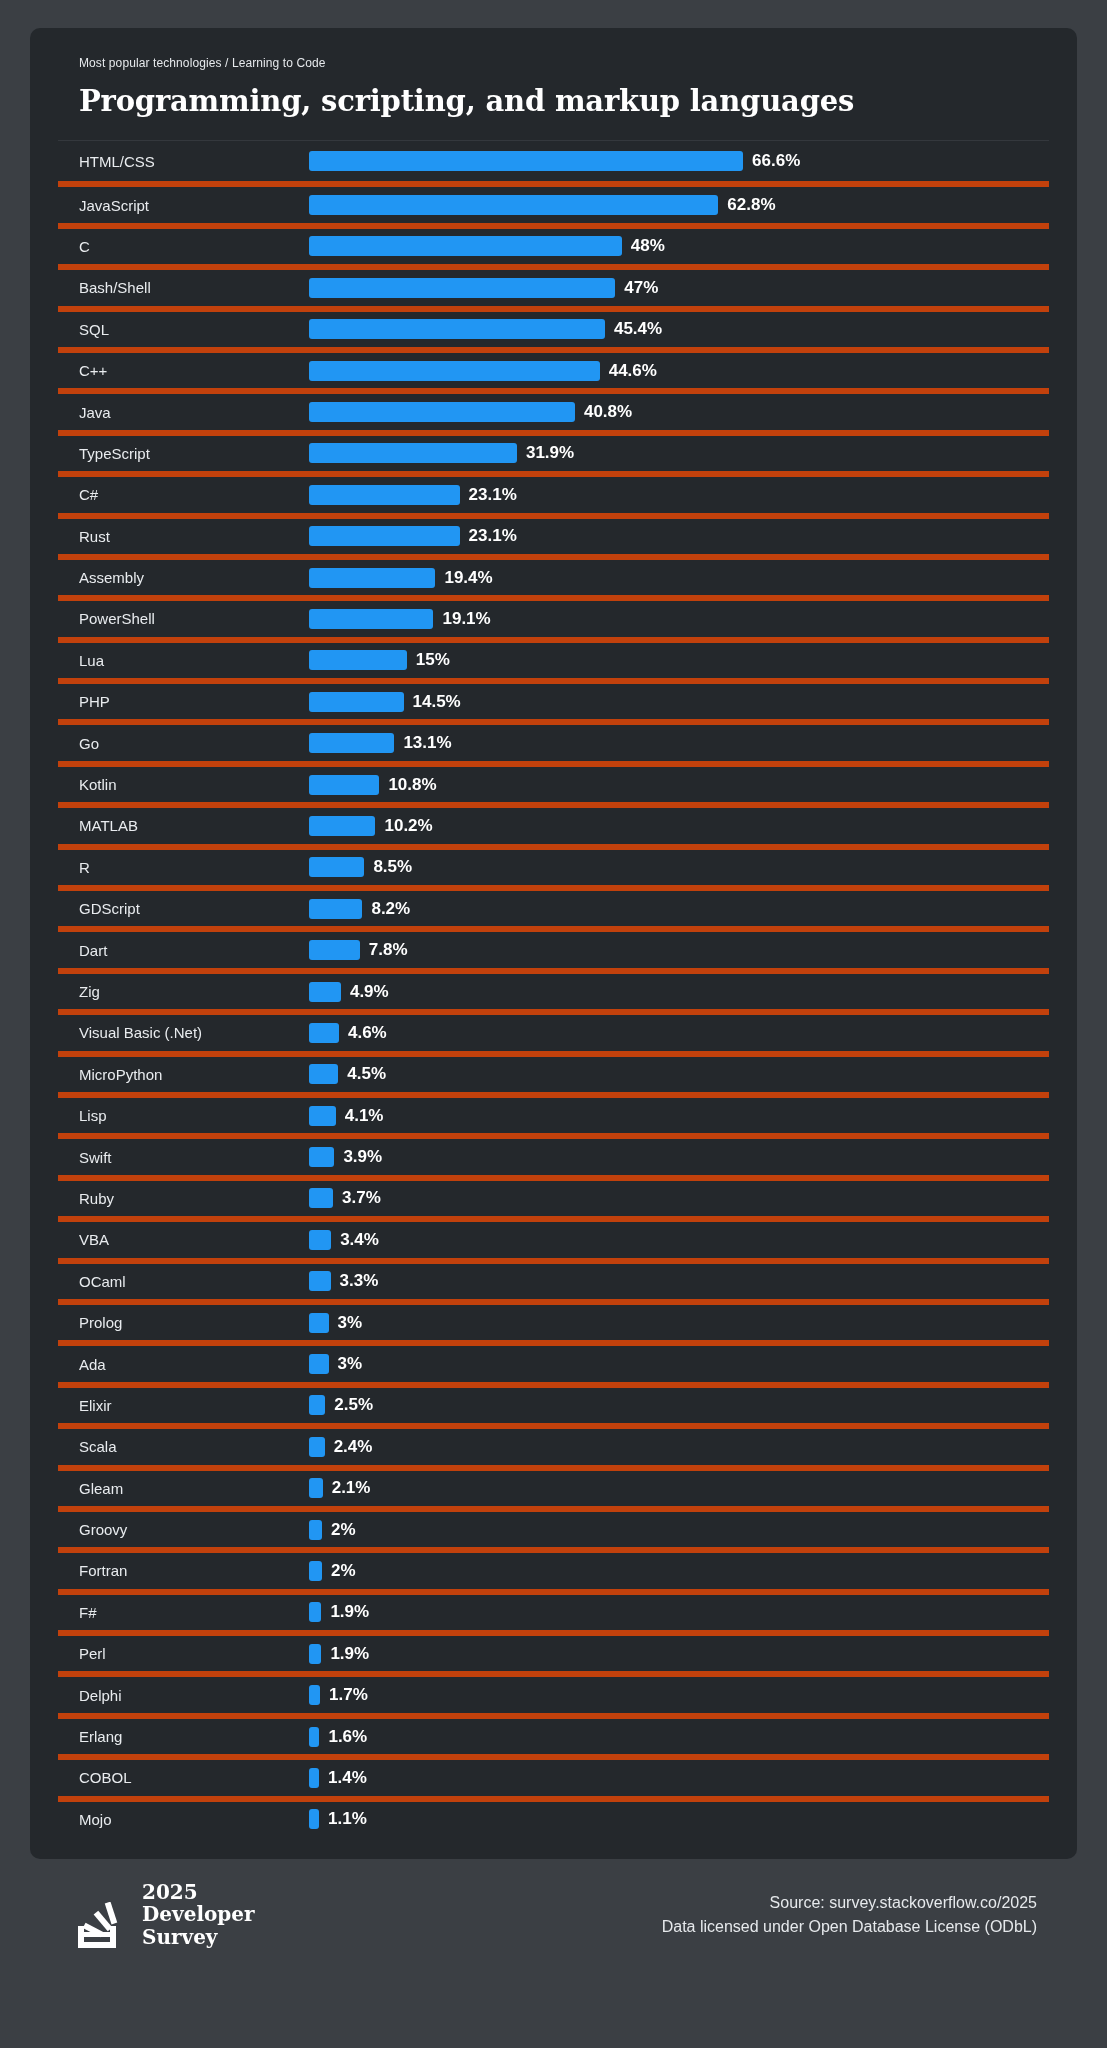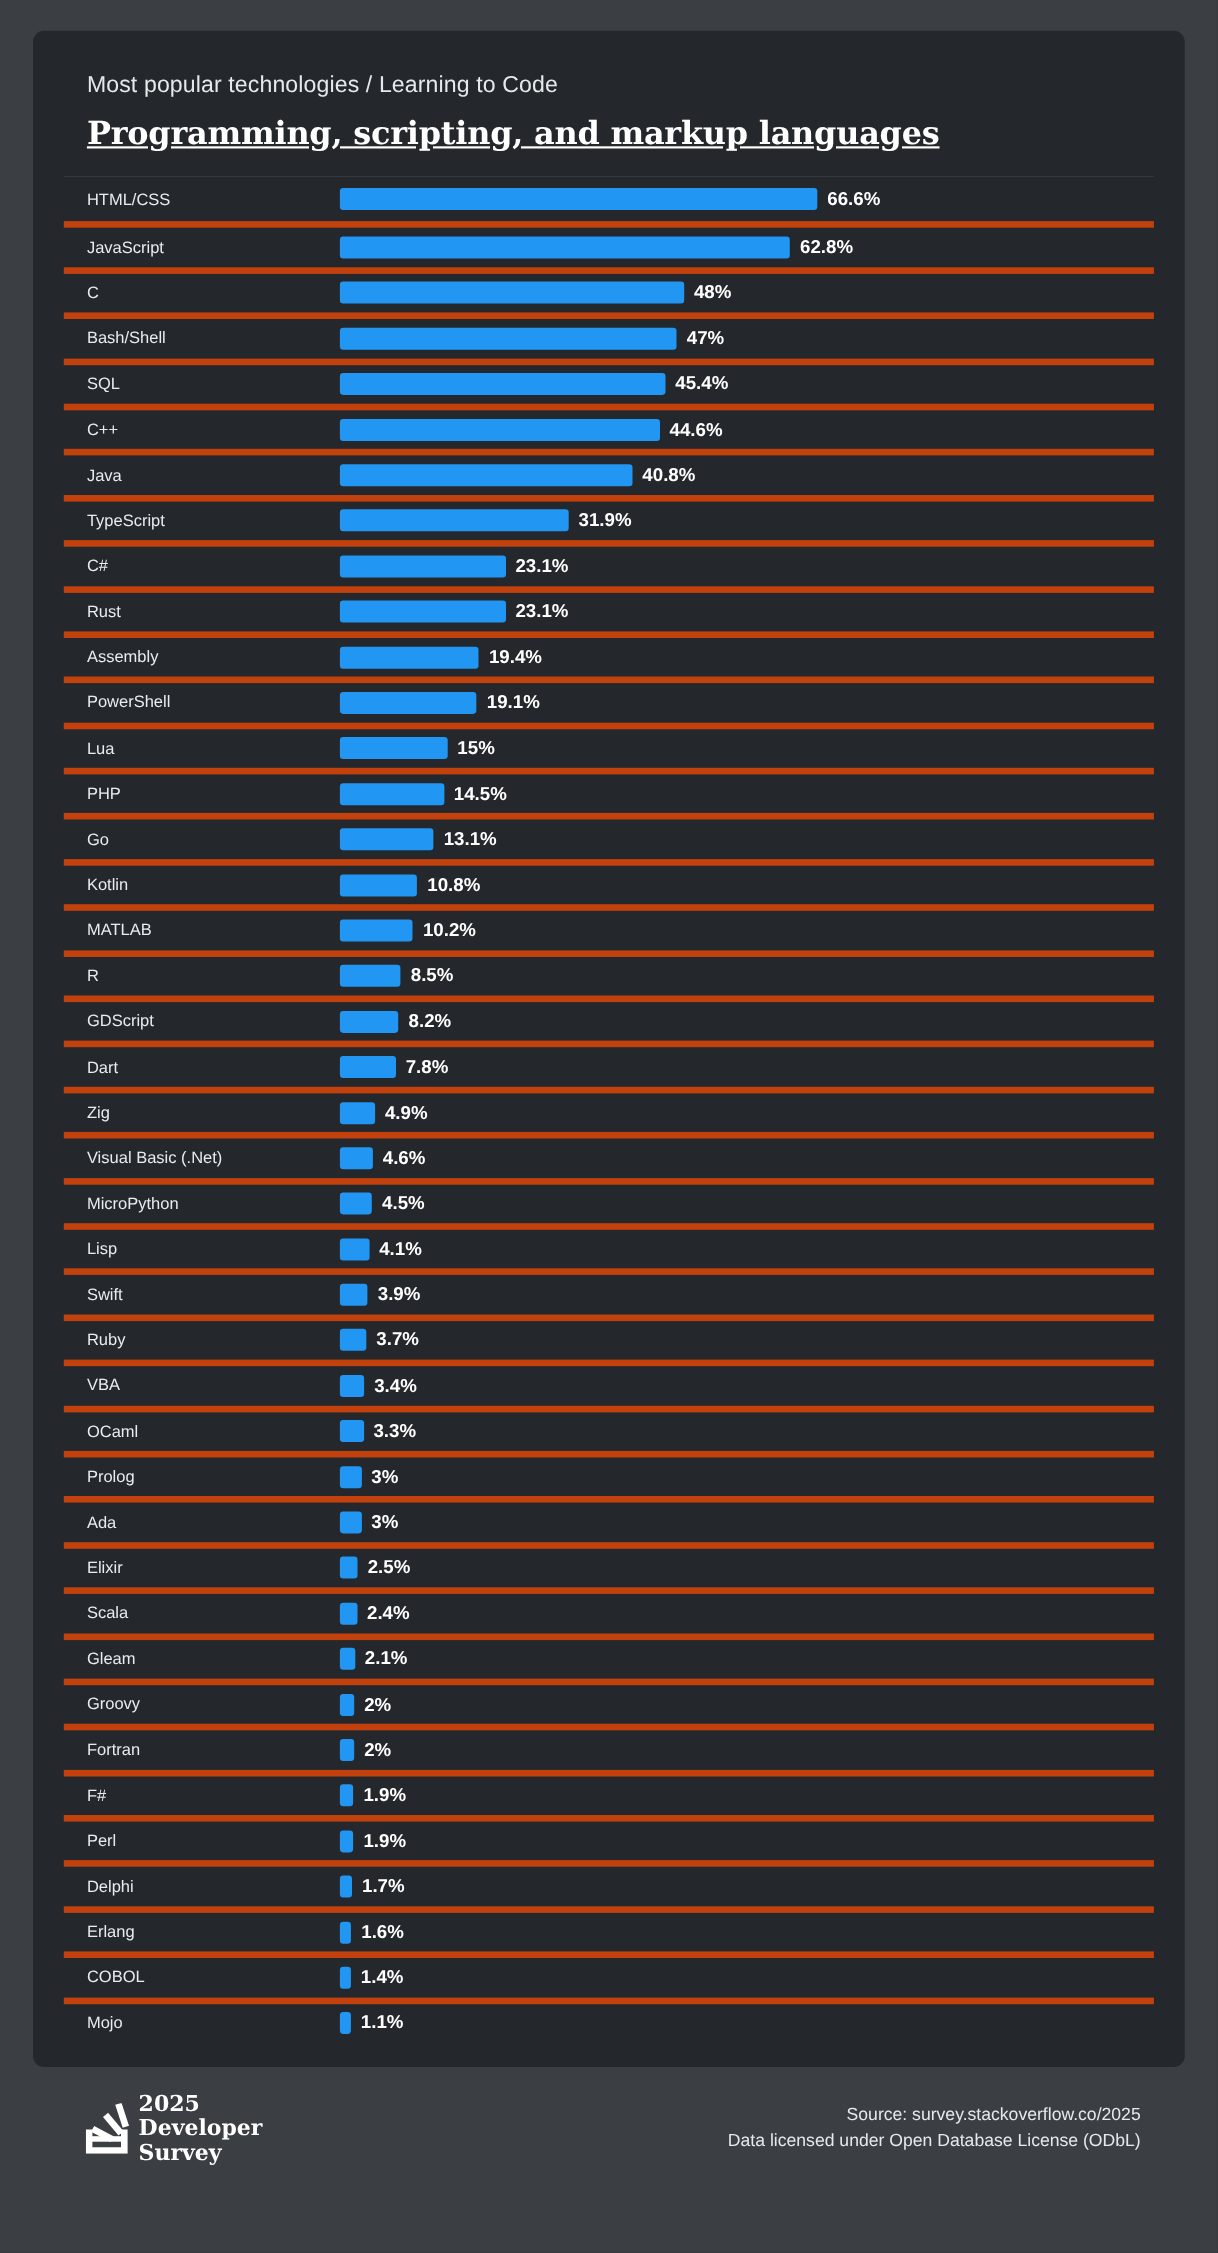--- a/index.html
+++ b/index.html
@@ -20,32 +20,31 @@
     background: #3b3f44;
     padding: 28px 30px 0 30px;
   }
   .card {
     background: #24282c;
     border-radius: 10px;
     padding: 28px 28px 22px 28px;
   }
   .breadcrumb {
     color: #e6e9ec;
-    font-size: 21px;
+    font-size: 12px;
     letter-spacing: 0.1px;
-    margin: 10px 0 14px 21px;
+    margin: 0 0 14px 21px;
   }
   .title {
     color: #ffffff;
     font-family: "DejaVu Serif", "Liberation Serif", serif;
     font-size: 29px;
     font-weight: bold;
     margin: 0 0 22px 21px;
     letter-spacing: -0.2px;
-    text-decoration: underline;
   }
   .rows {
     display: block;
   }
   .row {
     display: flex;
     align-items: center;
     height: 41.4px;
     border-top: 6px solid #c2410c;
     padding-left: 21px;
@@ -80,22 +79,22 @@
     white-space: nowrap;
   }
   .footer {
     display: flex;
     align-items: center;
     justify-content: space-between;
     padding: 22px 40px 24px 48px;
   }
   .brand {
     display: flex;
-    align-items: center;
-    gap: 6px;
+    align-items: flex-end;
+    gap: 22px;
   }
   .brand-mark {
     width: 42px;
     height: 46px;
     display: block;
   }
   .brand-text {
     color: #ffffff;
     font-family: "DejaVu Serif", "Liberation Serif", serif;
     font-weight: bold;

